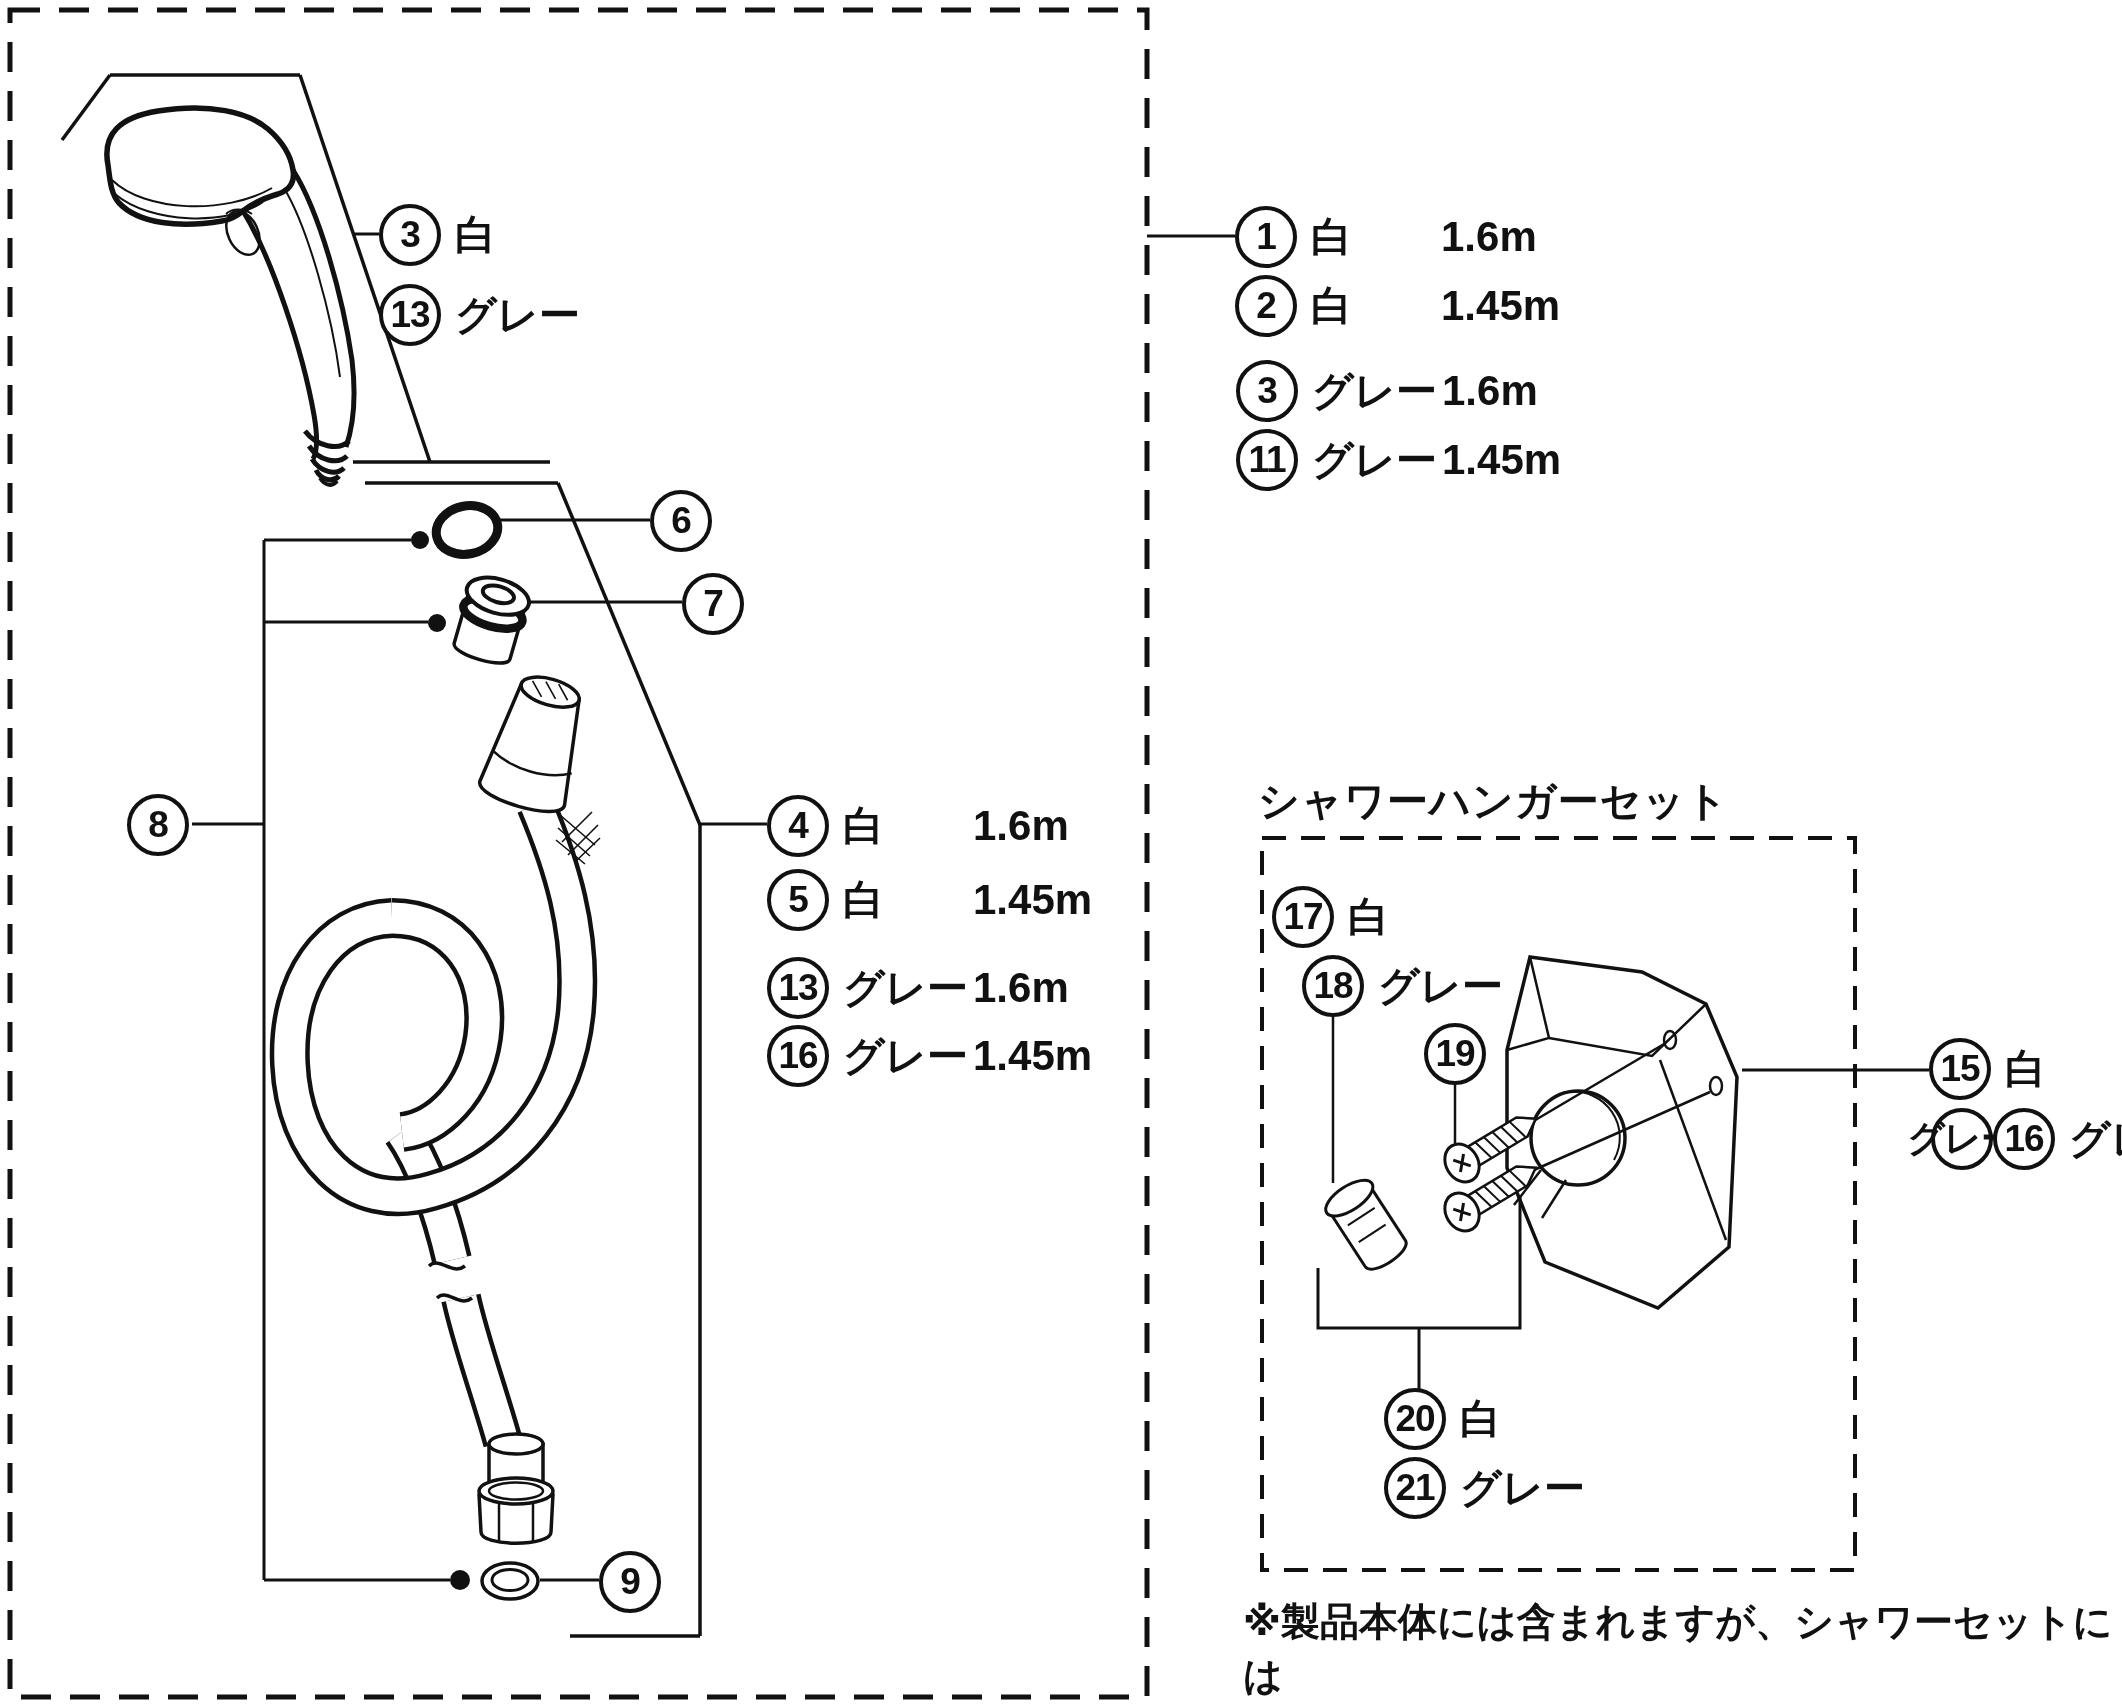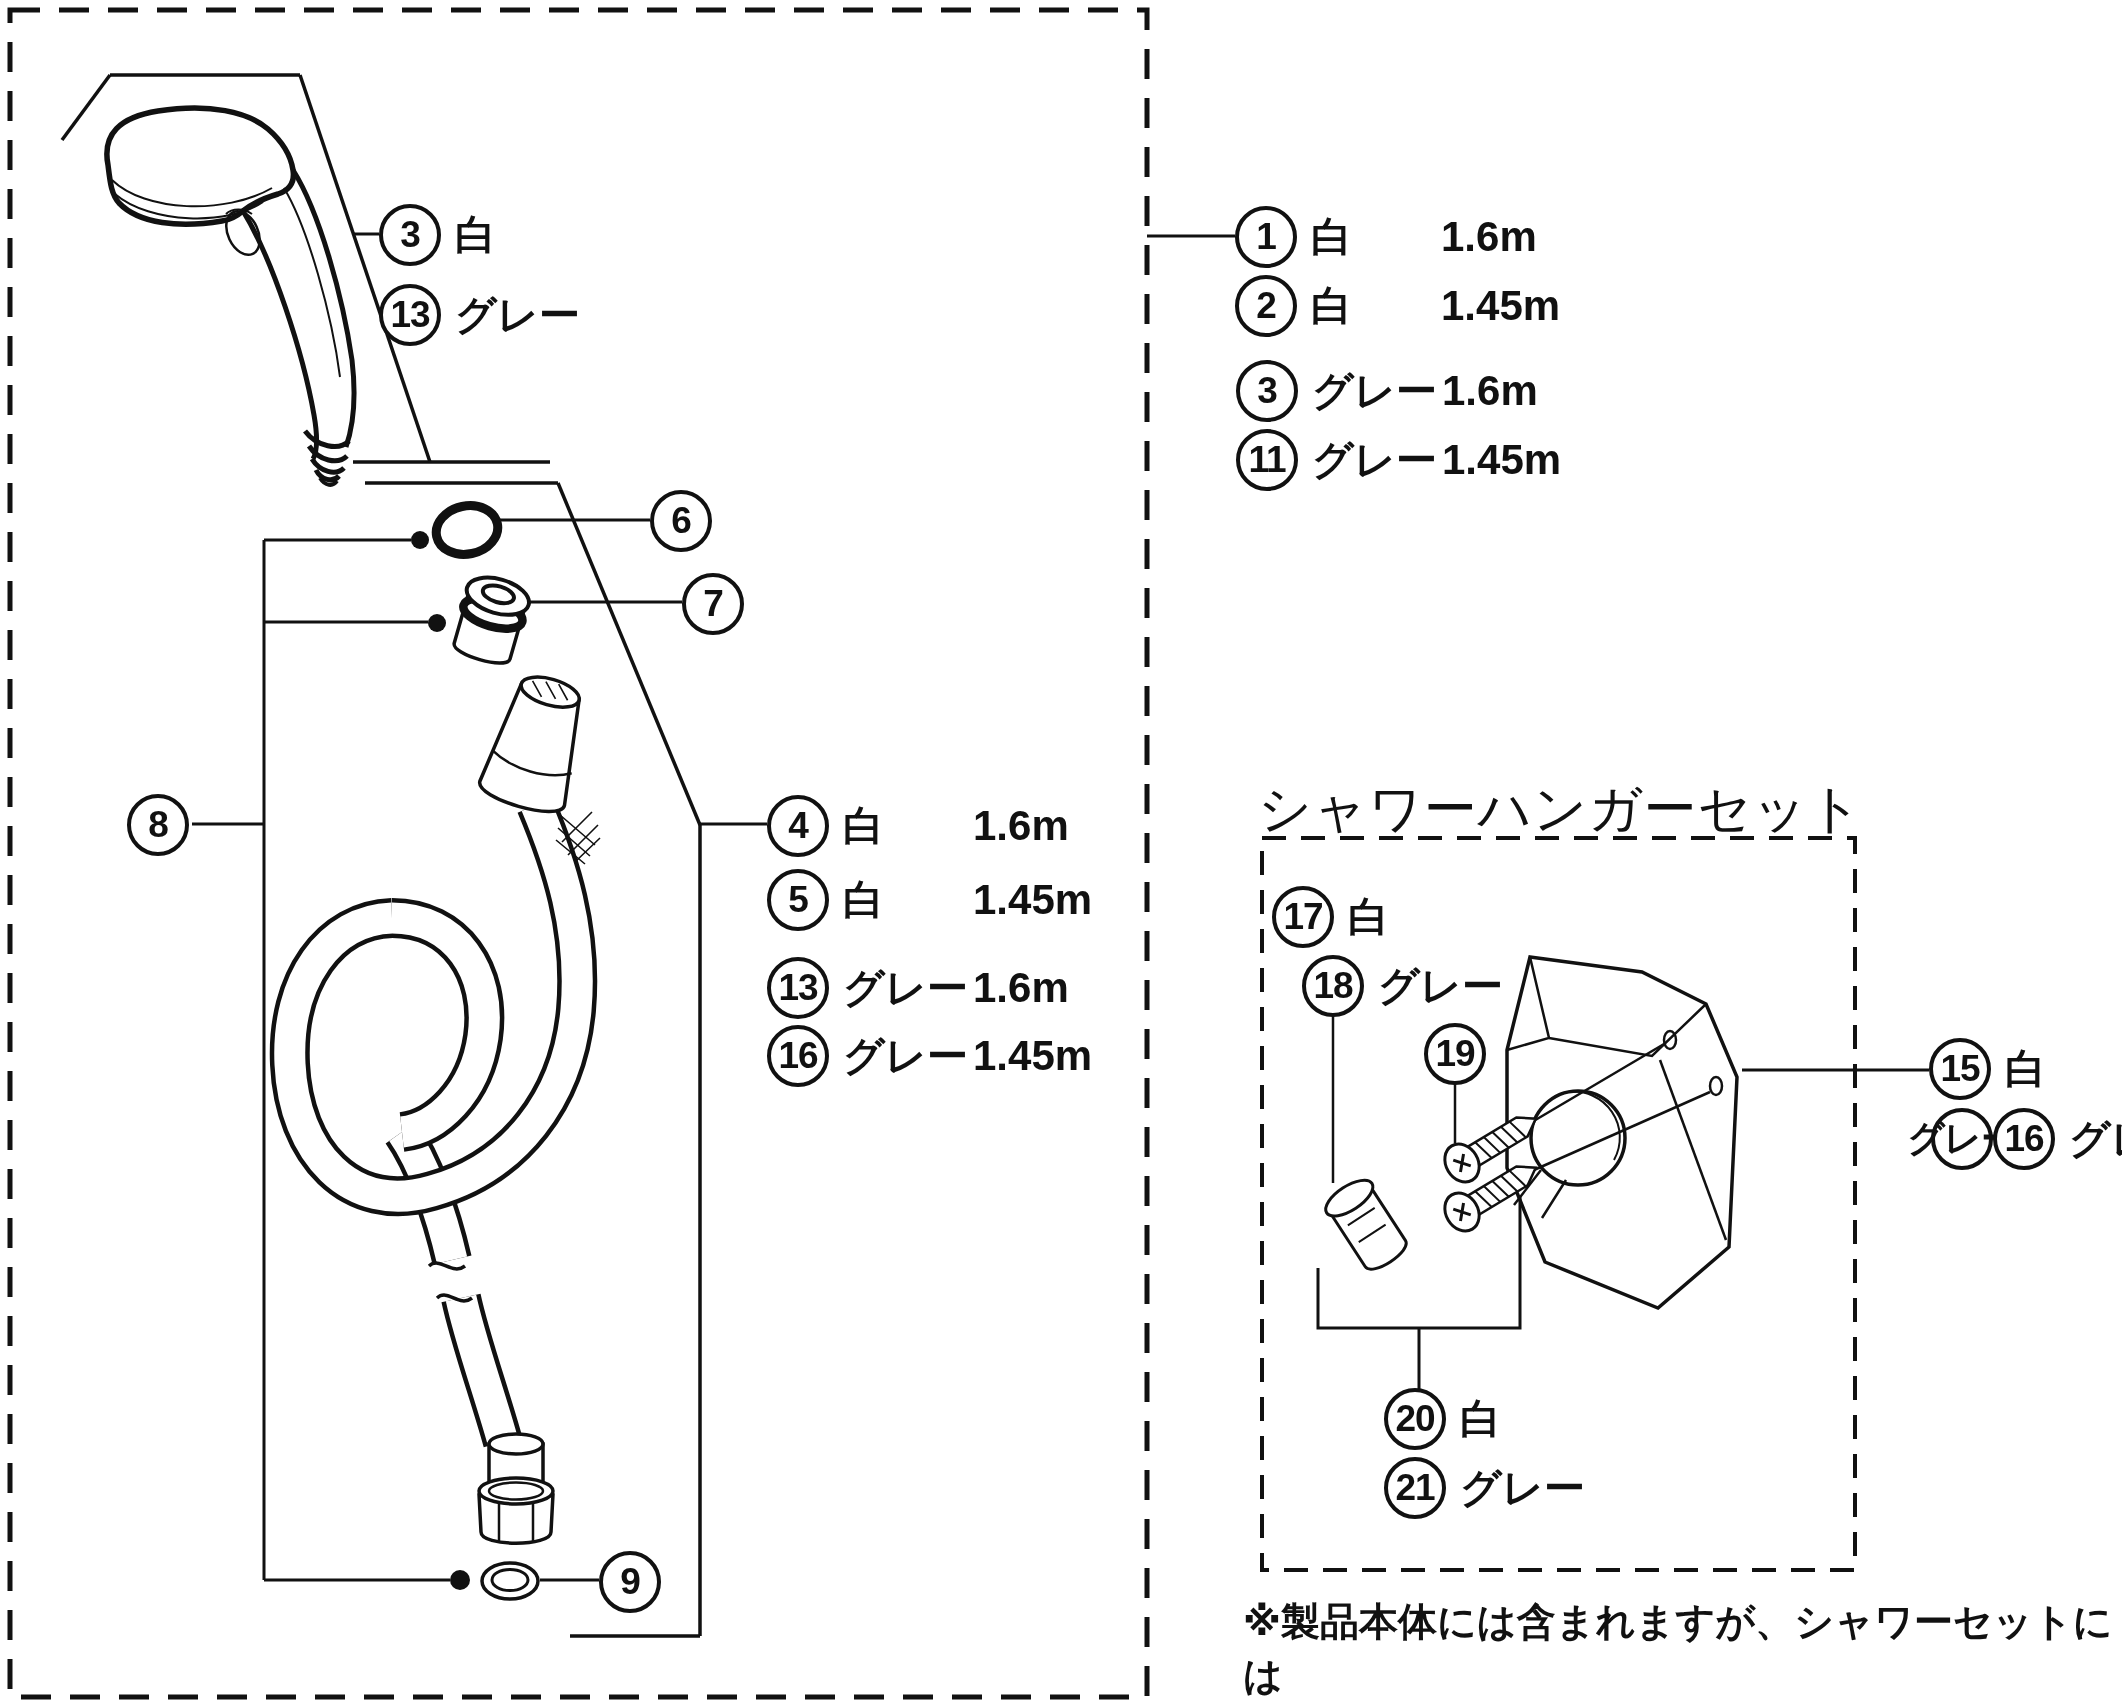--- a/index.html
+++ b/index.html
@@ -10,21 +10,21 @@
   .stage svg{position:absolute;left:0;top:0;}
   .row{position:absolute;display:flex;align-items:center;height:64px;white-space:nowrap;}
   .circ{
     box-sizing:border-box;width:62px;height:62px;border:4px solid #111;border-radius:50%;
     display:flex;align-items:center;justify-content:center;
     font-size:37px;font-weight:600;letter-spacing:-1px;background:#fff;flex:none;
   }
   .clr{margin-left:14px;font-size:41px;font-weight:600;width:130px;flex:none;}
   .clr.nolen{width:auto;}
   .len{font-size:42px;font-weight:600;}
-  .title{position:absolute;font-size:53px;font-weight:400;letter-spacing:1px;}
+  .title{position:absolute;font-size:41px;font-weight:700;letter-spacing:1px;}
   .foot{position:absolute;font-size:39px;font-weight:600;line-height:1.38;}
 </style>
 </head>
 <body>
 
 <div class="stage">
 
   <svg width="2122" height="1704" viewBox="0 0 2122 1704">
     <g fill="none" stroke="#111" stroke-width="3">
 

